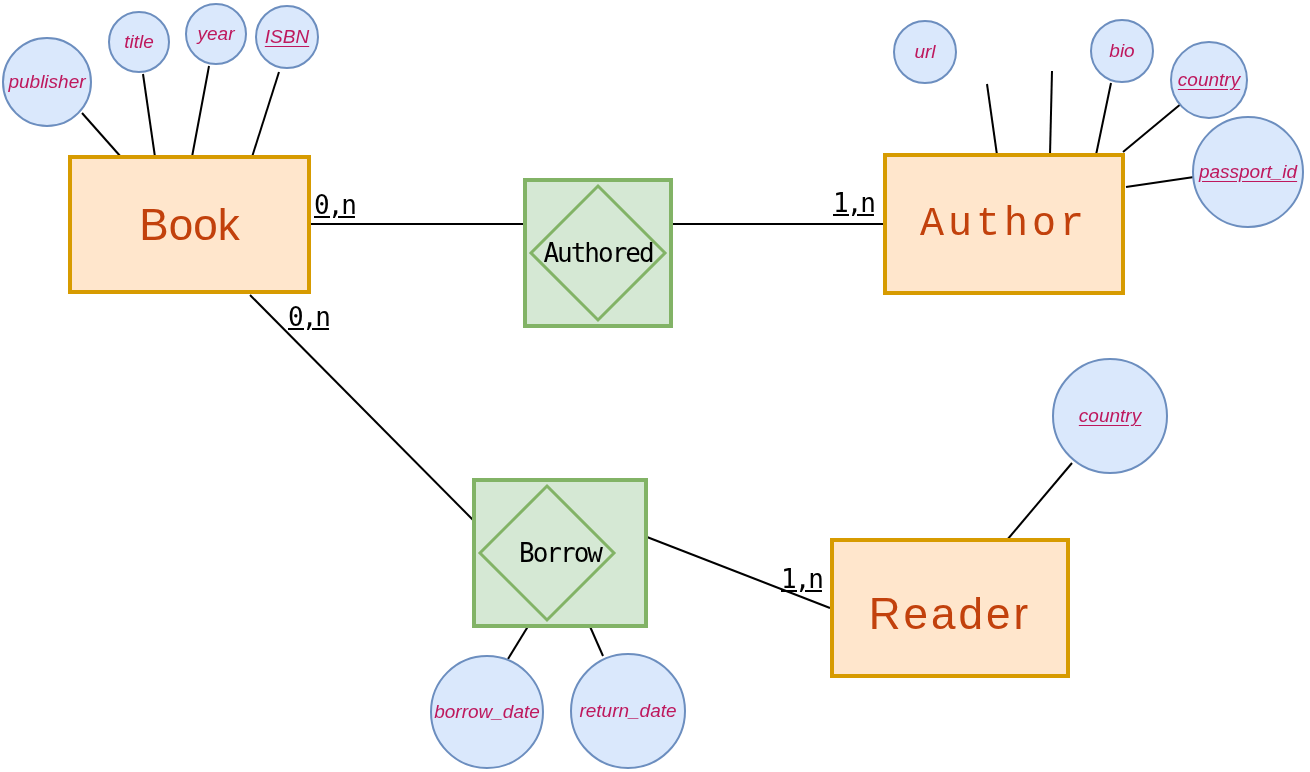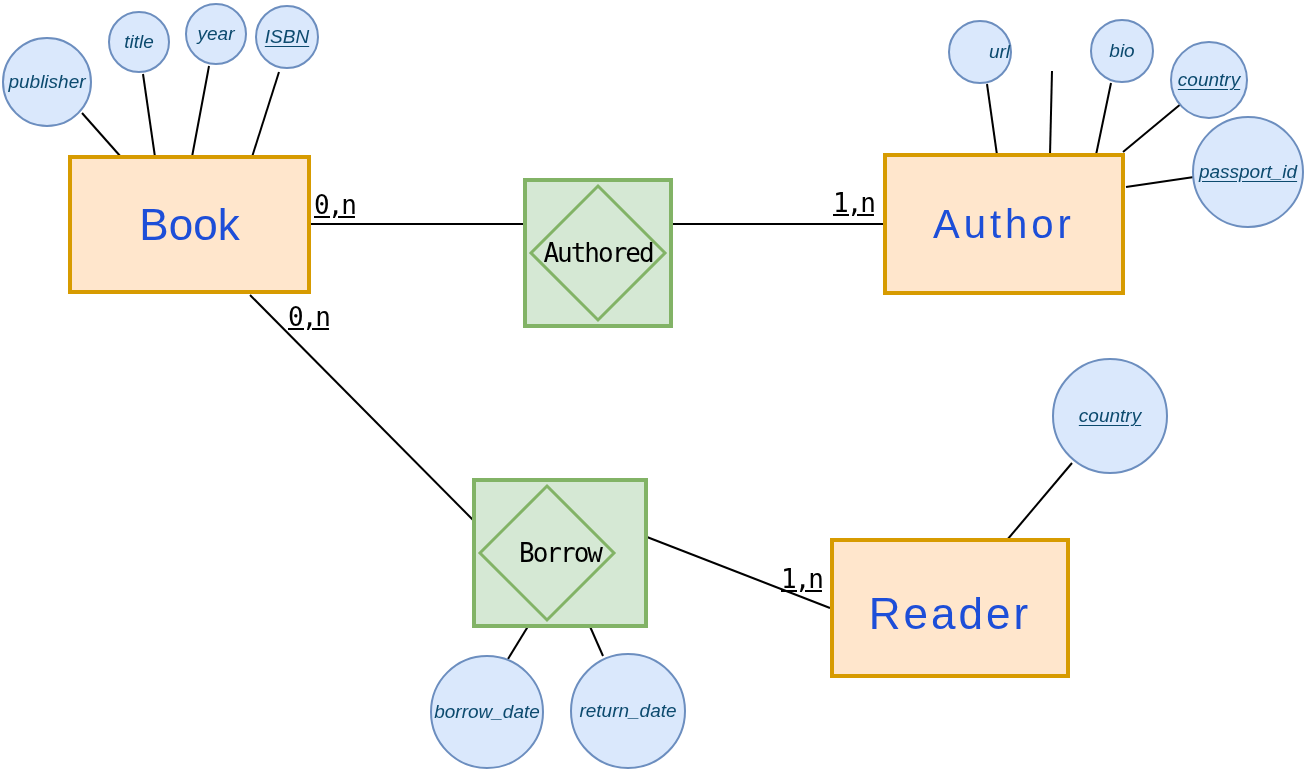--- a/index.html
+++ b/index.html
@@ -34,24 +34,24 @@
     stroke-width: 2;
   }
   .node { position: absolute; z-index: 2; display: flex; align-items: center; justify-content: center; }
   .entity {
     background: var(--entity-fill);
     border: 4px solid var(--entity-border);
   }
   .entity-label {
     font-family: "Liberation Sans", sans-serif;
     font-size: 44px;
-    color: #1d4ed8;
+    color: #c2410c;
   }
   .entity-label.mono {
-    font-family: Liberation Sans, sans-serif;
+    font-family: Liberation Mono, monospace;
     font-size: 40px;
     letter-spacing: 4px;
   }
   .entity-label.spaced { letter-spacing: 3px; margin-top: 12px; }
   .relationship {
     background: var(--relationship-fill);
     border: 4px solid var(--relationship-border);
     margin-top: 28px;
   }
   .relationship .diamond {
@@ -67,21 +67,21 @@
     color: #000;
   }
   .attribute {
     background: var(--attribute-fill);
     border: 2px solid var(--attribute-border);
     border-radius: 50%;
   }
   .attribute-label {
     font-style: italic;
     font-size: 19px;
-    color: #0c4a6e;
+    color: #be185d;
     white-space: nowrap;
   }
   .attribute.key .attribute-label {
     text-decoration: underline;
     text-underline-offset: 3px;
   }
   .cardinality {
     position: absolute;
     z-index: 3;
     font-family: "DejaVu Sans Mono", monospace;
@@ -96,21 +96,21 @@
   .entity.author { left: 883px; top: 153px; width: 242px; height: 142px; }
   .entity.reader { left: 830px; top: 538px; width: 240px; height: 140px; }
 
   .relationship.authored { left: 523px; top: 150px; width: 150px; height: 150px; }
   .relationship.borrow   { left: 472px; top: 450px; width: 176px; height: 150px; }
 
   .attribute.publisher   { left: 2px;    top: 37px;  width: 90px;  height: 90px; }
   .attribute.title       { left: 108px;  top: 11px;  width: 62px;  height: 62px; }
   .attribute.year        { left: 185px;  top: 3px;   width: 62px;  height: 62px; }
   .attribute.isbn        { left: 255px;  top: 5px;   width: 64px;  height: 64px; }
-  .attribute.url         { left: 948px;  top: 20px;  width: 64px;  height: 64px; justify-content: flex-end; }
+  .attribute.url         { left: 893px;  top: 20px;  width: 64px;  height: 64px; }
   .attribute.name        { left: 1020px; top: 7px;   width: 64px;  height: 64px; }
   .attribute.bio         { left: 1090px; top: 19px;  width: 64px;  height: 64px; }
   .attribute.country     { left: 1170px; top: 41px;  width: 78px;  height: 78px; }
   .attribute.passport-id { left: 1192px; top: 116px; width: 112px; height: 112px; }
   .attribute.idcard      { left: 1052px; top: 358px; width: 116px; height: 116px; }
   .attribute.borrow-date { left: 430px;  top: 655px; width: 114px; height: 114px; }
   .attribute.return-date { left: 570px;  top: 653px; width: 116px; height: 116px; }
 
   .cardinality.book-authored   { left: 314px; top: 190px; }
   .cardinality.author-authored { left: 833px; top: 188px; }

